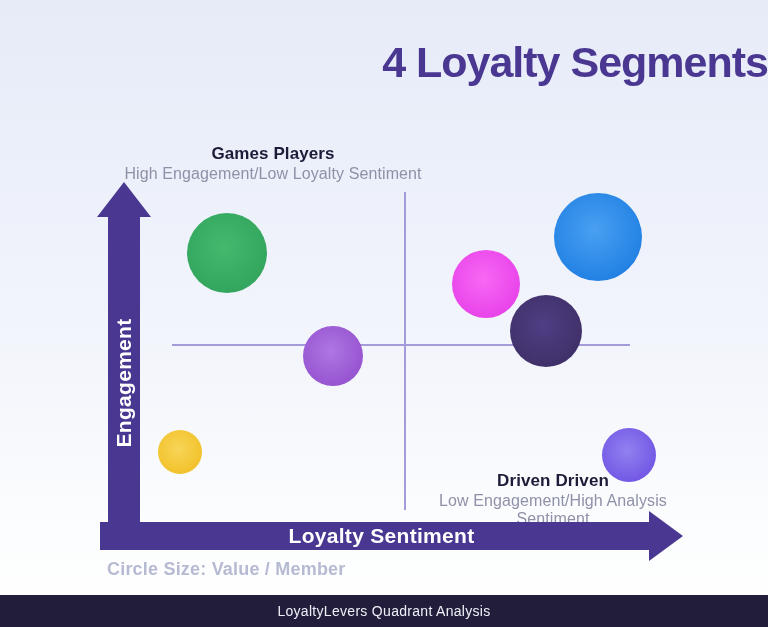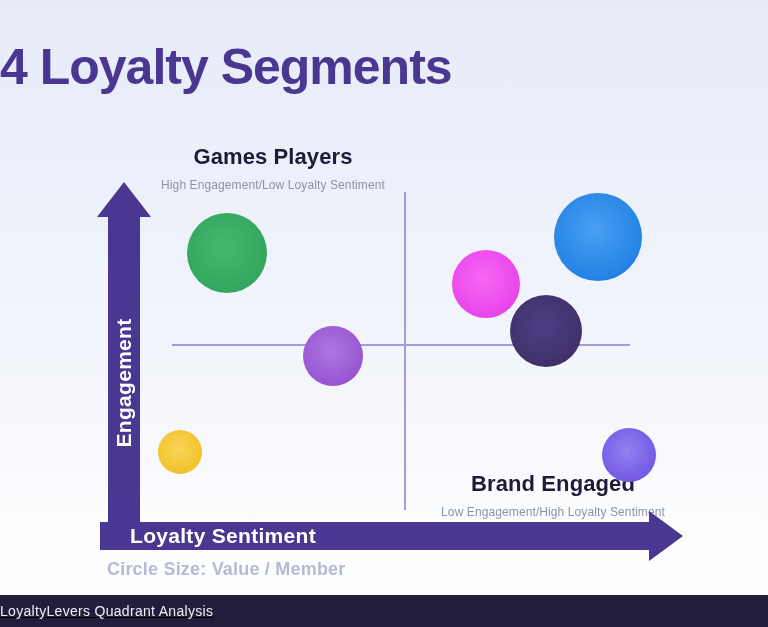--- a/index.html
+++ b/index.html
@@ -6,27 +6,27 @@
   html, body { width: 768px; height: 627px; }
   body { font-family: "Liberation Sans", sans-serif; overflow: hidden; }
 
   .canvas {
     position: relative; width: 768px; height: 627px;
     background: linear-gradient(180deg, #e7ebf8 0%, #ecf0fa 28%, #f4f6fc 60%, #fcfdfe 85%, #ffffff 100%);
   }
 
   .main-title {
     position: absolute; left: 0; top: 38px; width: 768px;
-    text-align: left; font-size: 50px; font-weight: 800;
+    text-align: right; font-size: 43px; font-weight: 800;
     letter-spacing: -1px; color: #4a3792;
   }
 
   .quad-label { position: absolute; width: 300px; text-align: center; }
-  .quad-label .q-title { font-size: 22px; font-weight: 700; color: #1d1b38; letter-spacing: 0.1px; }
-  .quad-label .q-sub { margin-top: 8px; font-size: 12px; font-weight: 500; color: #8f91a8; letter-spacing: 0.1px; }
+  .quad-label .q-title { font-size: 17px; font-weight: 700; color: #1d1b38; letter-spacing: 0.1px; }
+  .quad-label .q-sub { margin-top: 1px; font-size: 16px; font-weight: 500; color: #8f91a8; letter-spacing: 0.1px; }
   .q-tl { left: 123px; top: 144px; }
   .q-tr { left: 403px; top: 144px; }
   .q-bl { left: 123px; top: 471px; }
   .q-br { left: 403px; top: 471px; }
 
   
   .cross-v { position: absolute; left: 404px; top: 192px; width: 2px; height: 318px; background: #a49bda; }
   .cross-h { position: absolute; left: 172px; top: 344px; width: 458px; height: 2px; background: #a49bda; }
 
   
@@ -40,59 +40,59 @@
     border-bottom: 35px solid #4a3792;
   }
   .yaxis-label {
     transform: rotate(-90deg); white-space: nowrap;
     color: #ffffff; font-size: 21px; font-weight: 700; letter-spacing: 0.3px;
   }
 
   
   .xaxis-body {
     position: absolute; left: 100px; top: 522px; width: 549px; height: 28px;
-    background: #4a3792; display: flex; align-items: center;  padding-left: 16px;
+    background: #4a3792; display: flex; align-items: center; justify-content: center;
   }
   .xaxis-head {
     position: absolute; left: 649px; top: 511px; width: 0; height: 0;
     border-top: 25px solid transparent; border-bottom: 25px solid transparent;
     border-left: 34px solid #4a3792;
   }
   .xaxis-label {
     color: #ffffff; font-size: 21px; font-weight: 700; letter-spacing: 0.3px;
     padding-left: 14px;
   }
 
   .bubble { position: absolute; border-radius: 50%; }
 
   .size-note {
     position: absolute; left: 107px; top: 559px;
     font-size: 18px; font-weight: 600; color: #b6bad2; letter-spacing: 0.2px;
   }
 
   .footer-bar {
     position: absolute; left: 0; top: 595px; width: 768px; height: 32px;
-    background: #211d3b; display: flex; align-items: center;  text-decoration: underline;
+    background: #211d3b; display: flex; align-items: center; justify-content: center;
   }
   .footer-text { color: #eef0f8; font-size: 14px; font-weight: 500; letter-spacing: 0.3px; }
 </style>
 </head>
 <body>
 
 <div class="canvas">
 
   <h1 class="main-title">4 Loyalty Segments</h1>
 
   <div class="quad-label q-tl">
     <div class="q-title">Games Players</div>
     <div class="q-sub">High Engagement/Low Loyalty Sentiment</div>
   </div>
   <div class="quad-label q-br">
-    <div class="q-title">Brand Engaged</div>
-    <div class="q-sub">Low Engagement/High Loyalty Sentiment</div>
+    <div class="q-title">Driven Driven</div>
+    <div class="q-sub">Low Engagement/High Analysis Sentiment</div>
   </div>
 
   <div class="cross-v"></div>
   <div class="cross-h"></div>
 
   <div class="yaxis-head"></div>
   <div class="yaxis-body">
     <span class="yaxis-label">Engagement</span>
   </div>
 

